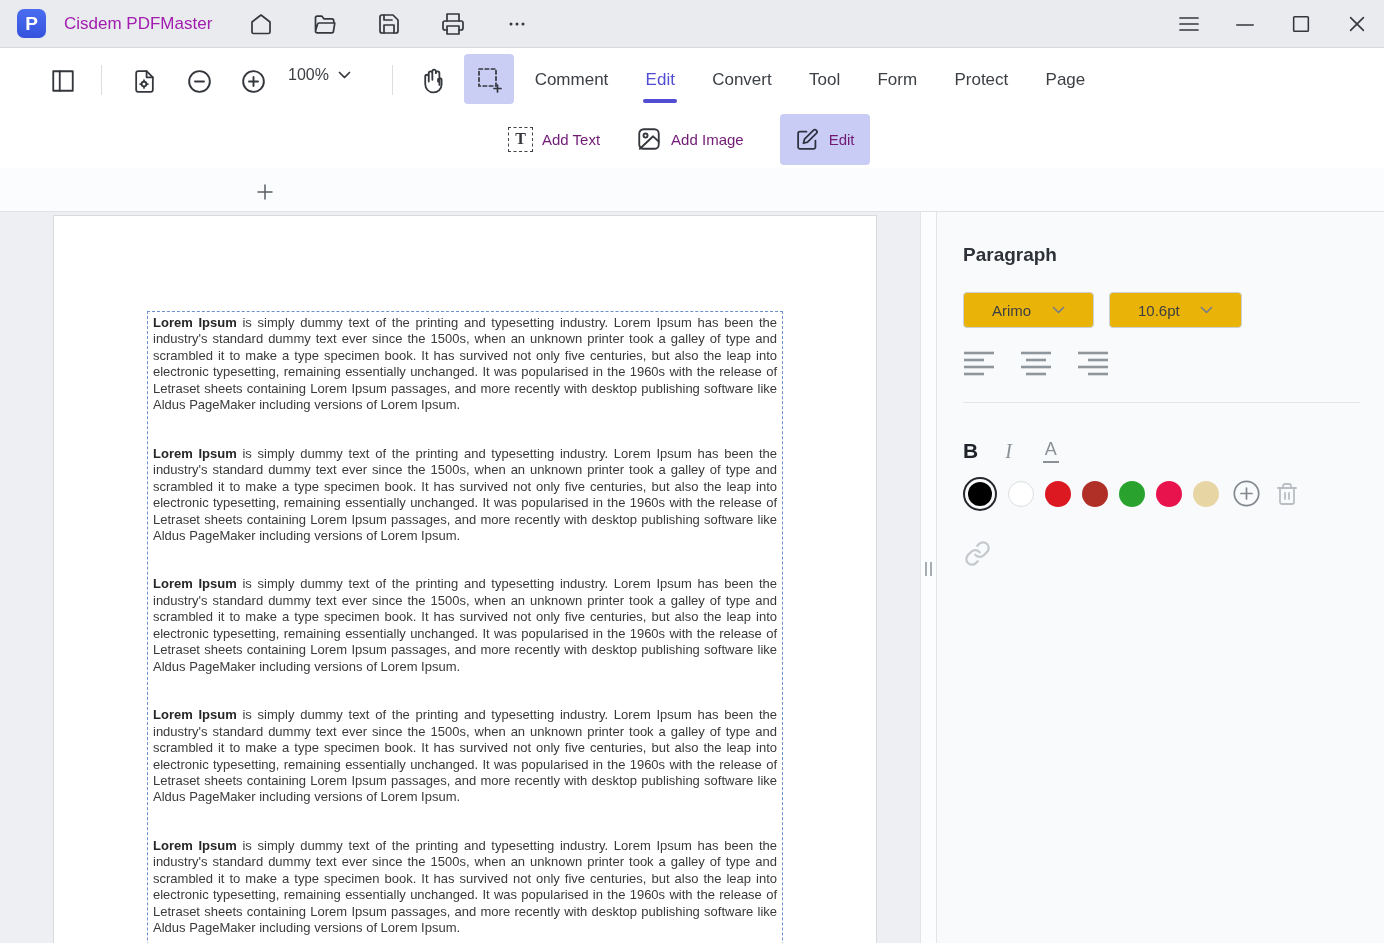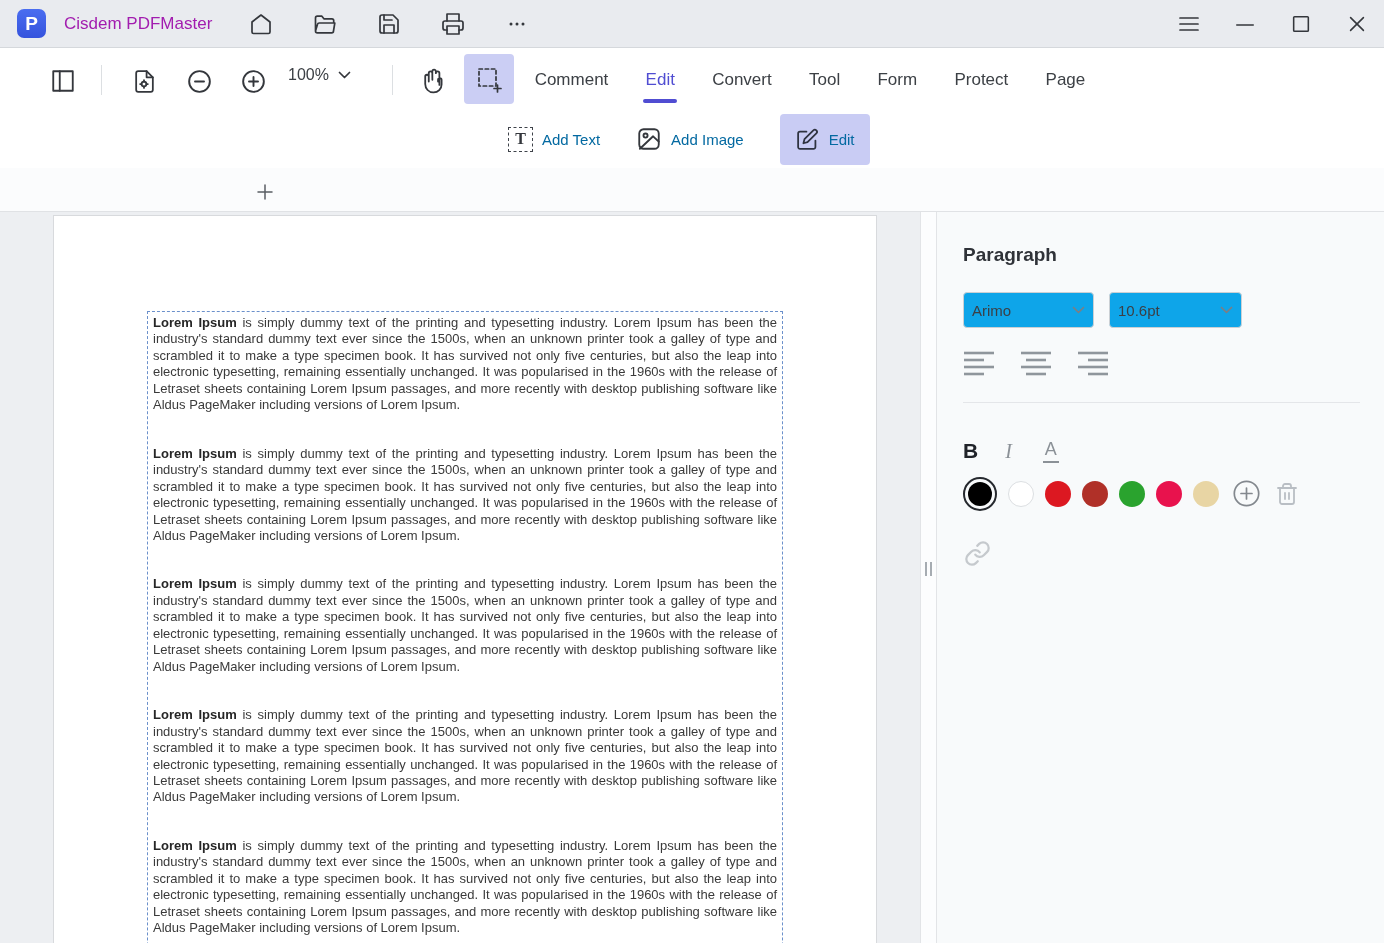--- a/index.html
+++ b/index.html
@@ -49,21 +49,21 @@
   .ribbon-tab.active { color:#504dd2; }
   .ribbon-tab .underl {
     position:absolute; left:50%; transform:translateX(-50%); bottom:7px;
     width:34px; height:4px; border-radius:2px; background:#504dd2;
   }
 
   
   .subtoolbar { position:absolute; top:110px; left:0; width:1384px; height:58px; background:#fff; }
   .sub-row { position:absolute; left:508px; top:0; height:58px; display:flex; align-items:center; gap:36px; }
   .sub-item { display:flex; align-items:center; gap:9px; cursor:pointer; }
-  .sub-label { font-size:15px; color:#0369a1; }
+  .sub-label { font-size:15px; color:#701a75; }
   .edit-btn { background:#c9ccf4; border-radius:4px; padding:13px 15px; }
   .addtext-ic {
     width:25px; height:25px; border:1.6px dashed #3f434a; display:flex; align-items:center; justify-content:center;
     font-family:"Liberation Serif", serif; font-weight:bold; font-size:16px; color:#34373c;
   }
 
   
   .tabbar { position:absolute; top:168px; left:0; width:1384px; height:44px; background:#fbfcfd; border-bottom:1px solid #e0e2e5; }
   .doc-tab {
     position:absolute; left:0; top:4px; width:242px; height:40px; background:#f2f3f5;
@@ -97,22 +97,22 @@
     display:flex; align-items:center; justify-content:center;
   }
   .splitter-grip { display:flex; gap:3px; margin-top:-18px; }
   .splitter-grip i { display:block; width:2px; height:14px; background:#a6acb2; }
 
   
   .panel { position:absolute; top:212px; left:937px; width:447px; height:731px; background:#f8fafb; padding:32px 24px 0 26px; }
   .panel-heading { font-size:19px; font-weight:600; color:#2f3238; }
   .selects-row { display:flex; gap:15px; margin-top:26px; }
   .select {
-    height:36px; background:#0ea5e9; border:1px solid #cbd0d4; border-radius:4px;
-    display:flex; align-items:center; justify-content:space-between; padding:0 8px; cursor:pointer;
+    height:36px; background:#eab308; border:1px solid #cbd0d4; border-radius:4px;
+    display:flex; align-items:center; justify-content:space-between; padding:0 28px; cursor:pointer;
   }
   .select.font-family { width:131px; }
   .select.font-size { width:133px; }
   .select-value { font-size:15px; color:#3b3f45; }
   .align-row { display:flex; gap:24px; margin-top:21px; }
   .align-btn { width:33px; height:30px; cursor:pointer; display:flex; align-items:center; }
   .panel-divider { margin-top:23px; width:397px; height:1px; background:#e4e6e9; }
   .text-heading { margin-top:25px; }
   .bia-row { display:flex; align-items:flex-end; gap:27px; margin-top:34px; height:26px; }
   .btn-bold { font-size:21px; font-weight:bold; color:#202329; cursor:pointer; }

